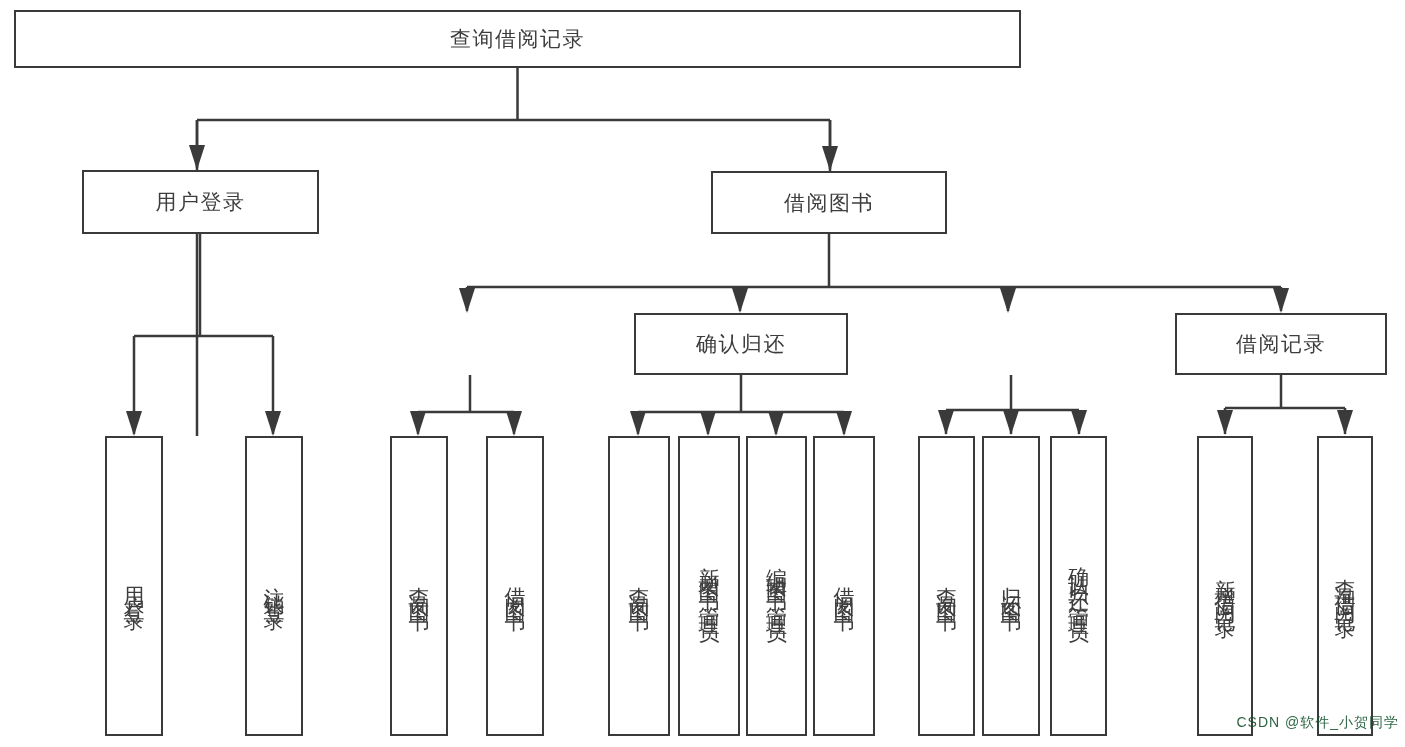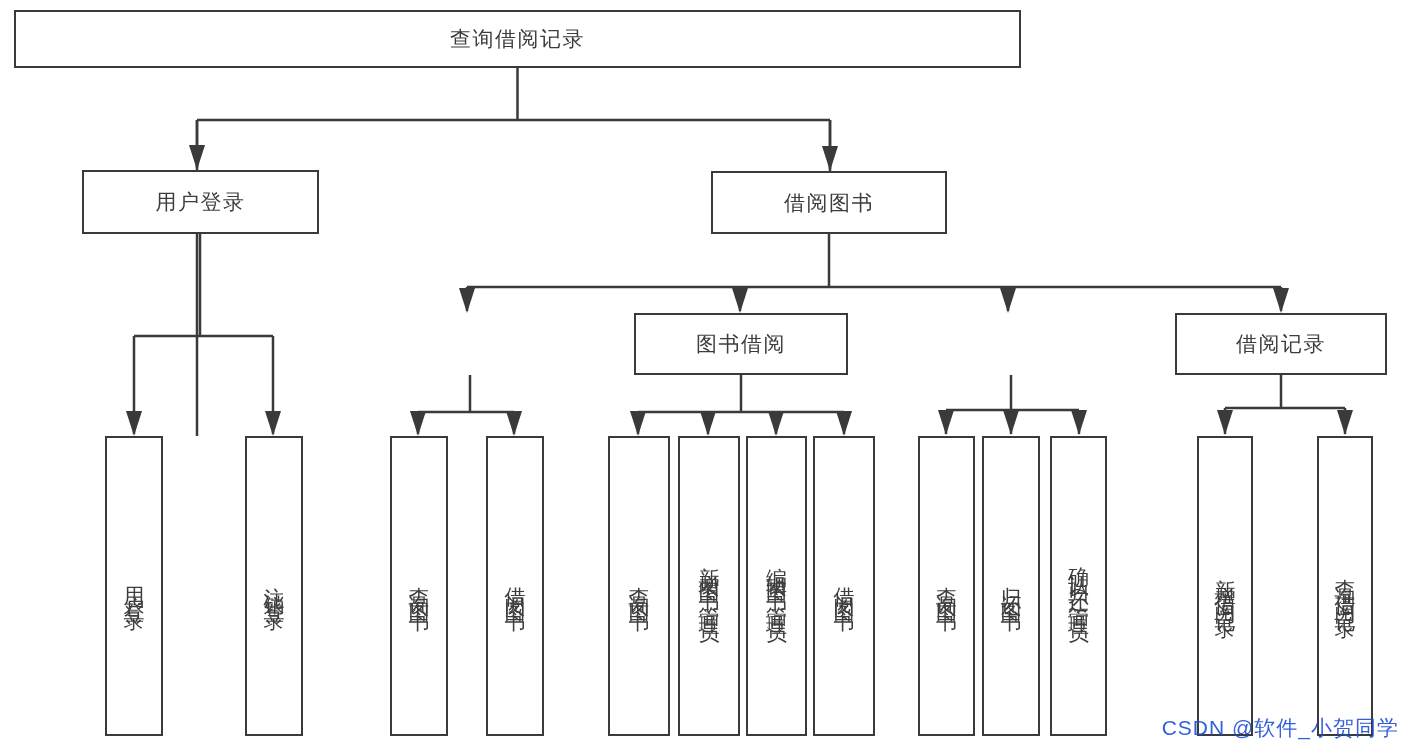--- a/index.html
+++ b/index.html
@@ -35,22 +35,22 @@
     writing-mode: vertical-rl;
     text-orientation: mixed;
     font-size: 21px;
     line-height: 1.15;
     letter-spacing: 8px;
   }
   .watermark {
     position: absolute;
     top: 714px;
     right: 6px;
-    font-size: 21px;
-    color: #1d4ed8;
+    font-size: 14px;
+    color: #14532d;
     letter-spacing: 1px;
     white-space: nowrap;
     z-index: 10;
     opacity: 0.9;
   }
 </style>
 </head>
 <body>
 
 <div class="stage">
@@ -93,21 +93,21 @@
       <path d="M1217 410 h16 l-8 25 z"></path>
       <path d="M1337 410 h16 l-8 25 z"></path>
     </g>
   </svg>
 
   <div class="node h-label" style="left:14px; top:10px; width:1007px; height:58px;">查询借阅记录</div>
 
   <div class="node h-label" style="left:82px; top:170px; width:237px; height:64px;">用户登录</div>
   <div class="node h-label" style="left:711px; top:171px; width:236px; height:63px;">借阅图书</div>
 
-  <div class="node h-label" style="left:634px; top:313px; width:214px; height:62px;">图书借阅</div>
+  <div class="node h-label" style="left:634px; top:313px; width:214px; height:62px;">确认归还</div>
   <div class="node h-label" style="left:1175px; top:313px; width:212px; height:62px;">借阅记录</div>
 
   <div class="node v-label" style="left:105px; top:436px; width:58px; height:300px;">用户登录</div>
   <div class="node v-label" style="left:245px; top:436px; width:58px; height:300px;">注销登录</div>
 
   <div class="node v-label" style="left:390px; top:436px; width:58px; height:300px;">查询图书</div>
   <div class="node v-label" style="left:486px; top:436px; width:58px; height:300px;">借阅图书</div>
 
   <div class="node v-label" style="left:608px; top:436px; width:62px; height:300px;">查询图书</div>
   <div class="node v-label" style="left:678px; top:436px; width:62px; height:300px;">新增图书（管理员）</div>

